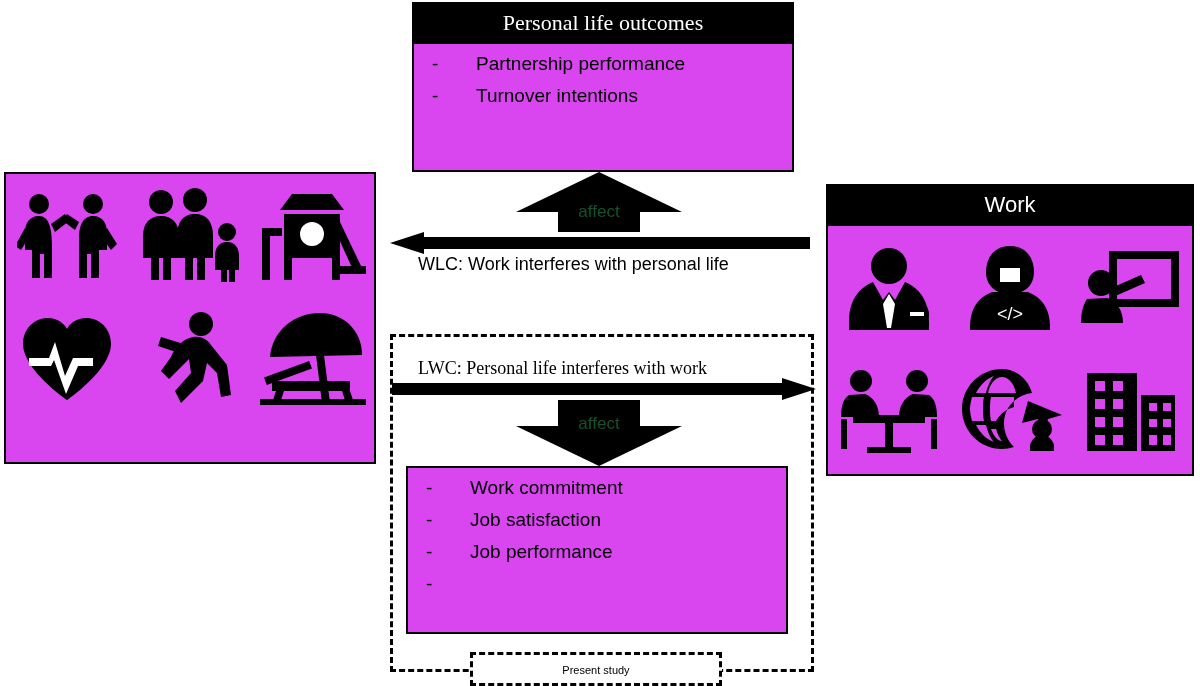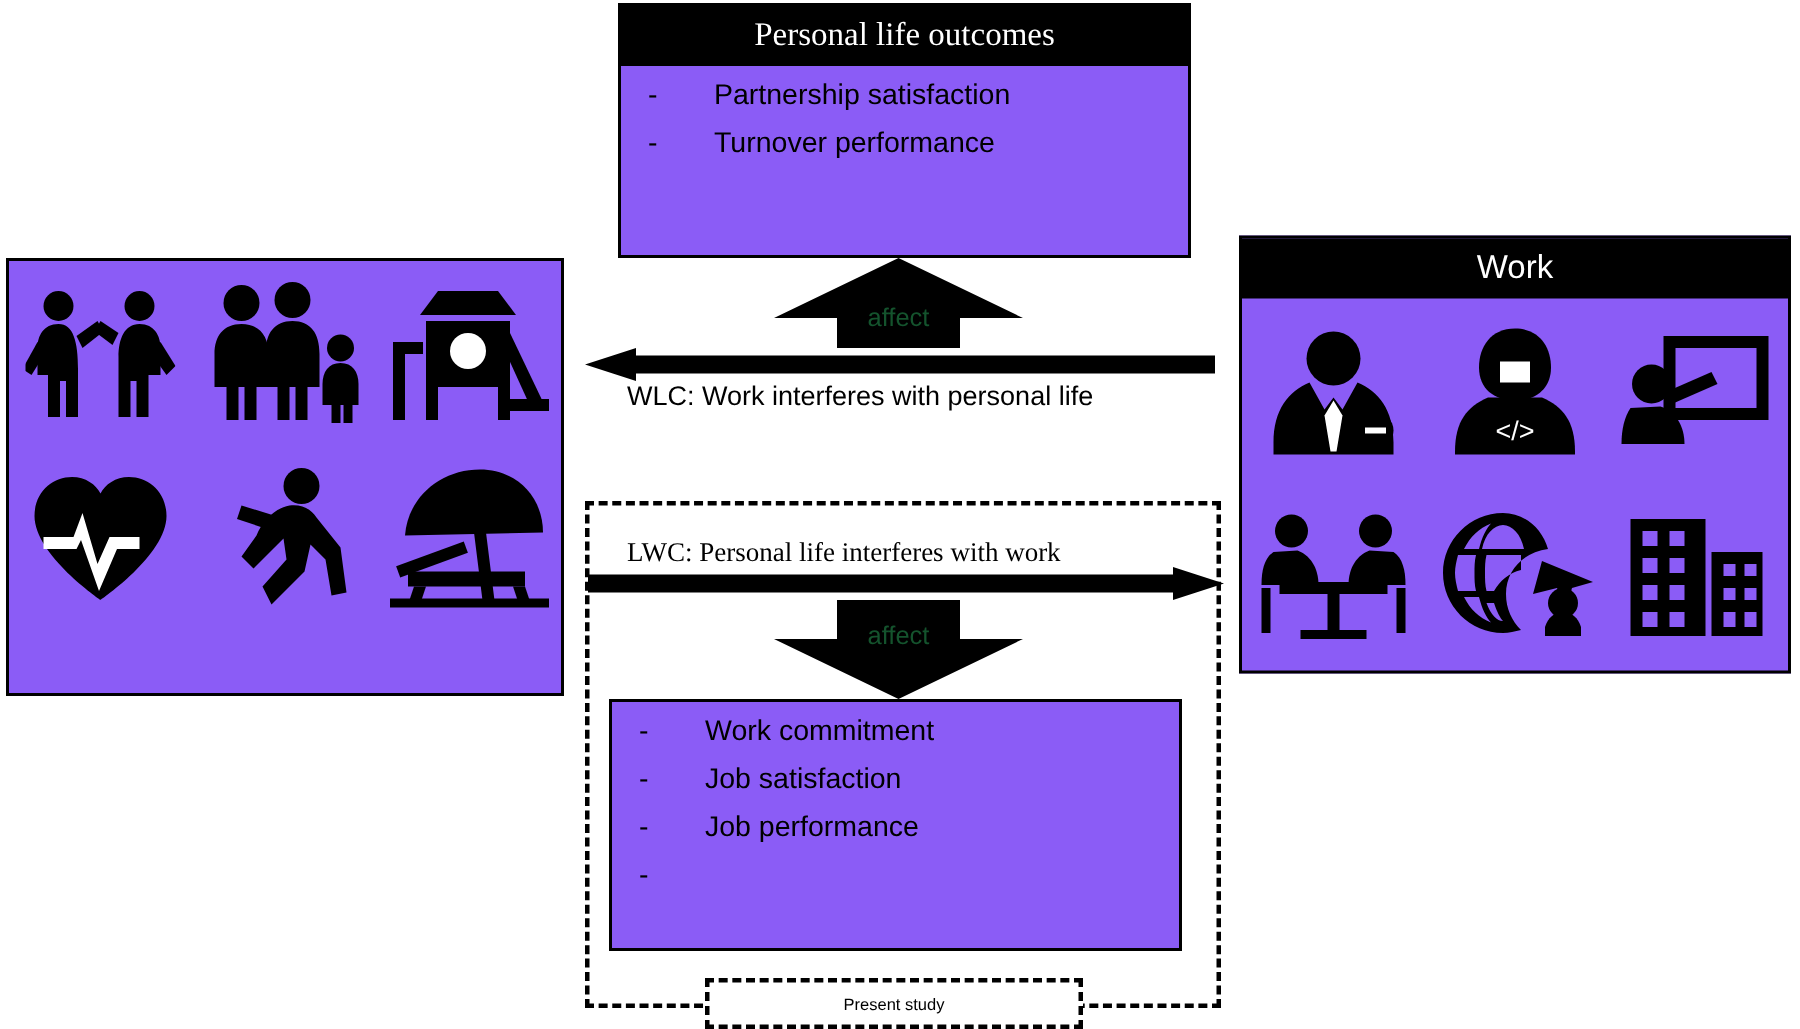--- a/index.html
+++ b/index.html
@@ -16,21 +16,21 @@
     width: 1200px;
     height: 686px;
     overflow: hidden;
     background: #ffffff;
   }
 
   
   .panel {
     position: absolute;
     border: 2px solid #000;
-    background: #8b5cf6;
+    background: #d946ef;
     box-sizing: border-box;
   }
   .panel-header {
     background: #000;
     color: #fff;
     text-align: center;
     font-size: 22px;
     line-height: 1.25;
     padding: 5px 0 7px 0;
     font-family: "Liberation Serif", serif;
@@ -76,21 +76,21 @@
 
   
   #personal-life {
     left: 4px;
     top: 172px;
     width: 372px;
     height: 292px;
   }
   #work {
     left: 826px;
-    top: 157px;
+    top: 184px;
     width: 368px;
     height: 292px;
   }
   .icon-grid {
     display: grid;
     grid-template-columns: repeat(3, 1fr);
     grid-template-rows: repeat(2, 1fr);
     width: 100%;
     height: calc(100% - 42px);
     align-items: center;
@@ -159,25 +159,25 @@
 
 <div id="canvas">
 
   <div id="study-region"></div>
 
   <div class="panel" id="personal-outcomes">
     <div class="panel-header">Personal life outcomes</div>
     <ul class="bullets">
       <li>
         <span class="dash">-</span>
-        <span class="txt">Partnership satisfaction</span>
-      </li>
-      <li>
-        <span class="dash">-</span>
-        <span class="txt">Turnover performance</span>
+        <span class="txt">Partnership performance</span>
+      </li>
+      <li>
+        <span class="dash">-</span>
+        <span class="txt">Turnover intentions</span>
       </li>
     </ul>
   </div>
 
   <div class="panel" id="job-outcomes">
     <ul class="bullets">
       <li>
         <span class="dash">-</span>
         <span class="txt">Work commitment</span>
       </li>

